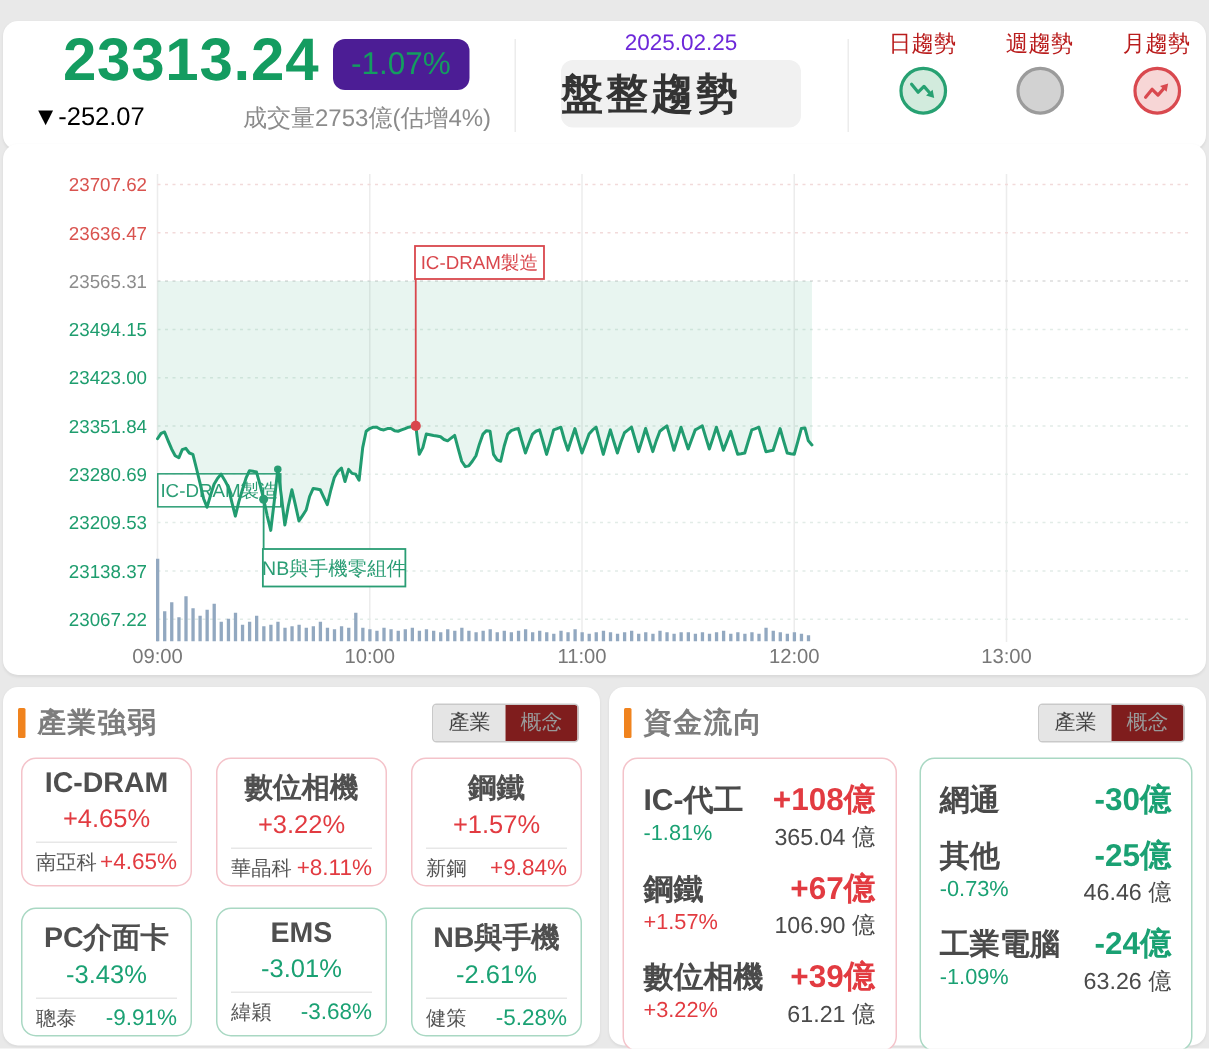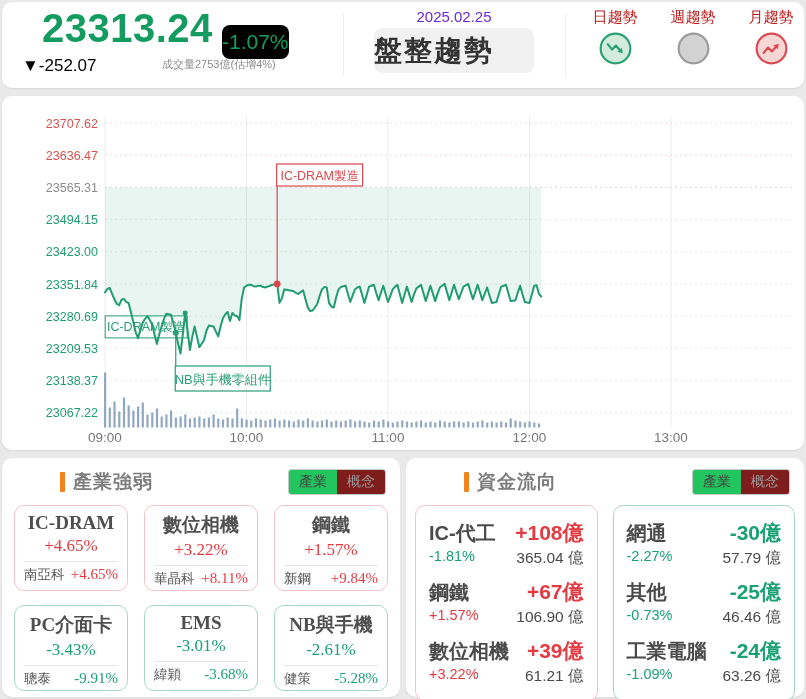--- a/index.html
+++ b/index.html
@@ -4,49 +4,49 @@
 <style>
   html,body{margin:0;padding:0;}
   body{
     width:806px;height:699px;position:relative;overflow:hidden;
     background:#e9e9e9;
     font-family:"Liberation Sans","DejaVu Sans",sans-serif;
     -webkit-font-smoothing:antialiased;
   }
   .card{position:absolute;background:#fff;border-radius:10px;box-shadow:0 1px 2px rgba(0,0,0,.07);}
   
-  #header-card{left:2px;top:2px;width:802px;height:86px;}
+  #header-card{left:2px;top:14px;width:802px;height:86px;}
   .idx-num{position:absolute;left:40px;top:4px;font-size:40px;font-weight:bold;color:#149c60;letter-spacing:.5px;}
-  .idx-badge{position:absolute;left:220px;top:12px;background:#000000;color:#149c60;font-size:21px;padding:5px 0;border-radius:8px;margin-top:11px;}
+  .idx-badge{position:absolute;left:220px;top:12px;background:#4c1d95;color:#149c60;font-size:21px;padding:5px 12px;border-radius:8px;}
   .idx-change{position:absolute;left:20px;top:54px;color:#000000;font-size:17px;}
-  .idx-vol{position:absolute;left:160px;top:55px;color:#8b8b8b;font-size:11px;}
+  .idx-vol{position:absolute;left:160px;top:55px;color:#8b8b8b;font-size:16px;}
   .vdiv{position:absolute;top:12px;width:1px;height:62px;background:#ececec;}
   #vdiv1{left:341px;} #vdiv2{left:563px;}
   .hdr-date{position:absolute;left:372px;top:6px;width:160px;text-align:center;color:#6d28d9;font-size:15px;}
   .hdr-status{position:absolute;left:372px;top:26px;width:160px;height:45px;line-height:45px;
     background:#f1f1f1;border-radius:8px;color:#333;font-size:28px;font-weight:bold;letter-spacing:2px;}
   .trend{position:absolute;top:6px;width:60px;text-align:center;cursor:pointer;}
   #trend-0{left:583px;} #trend-1{left:661px;} #trend-2{left:739px;}
   .trend-label{font-size:15px;color:#b91c1c;}
   .trend svg{margin-top:5px;}
   
   #chart-card{left:2px;top:96px;width:802px;height:354px;}
   #chart-svg{position:absolute;left:0;top:0;}
   #chart-svg text{font-family:"Liberation Sans","DejaVu Sans",sans-serif;}
   
   #industry-panel{left:2px;top:458px;width:398px;height:239px;}
   #flow-panel{left:406px;top:458px;width:398px;height:239px;}
-  .panel-head{display:flex;align-items:center;padding:11px 14px 6px 10px;margin-left:48px;}
+  .panel-head{display:flex;align-items:center;padding:11px 14px 6px 10px;}
   .accent{width:5px;height:20px;background:#f0831e;border-radius:1px;}
   .panel-title{margin-left:8px;font-size:19px;color:#7d7d7d;font-weight:bold;letter-spacing:1px;}
   .tabgroup{margin-left:auto;display:flex;border:1px solid #c9c9c9;border-radius:3px;overflow:hidden;}
   .tab{font-size:14px;padding:3px 10px;background:#7f1d1d;color:#999;cursor:pointer;}
-  .tab.active{background:#22c55e;color:#444;}
+  .tab.active{background:#e5e5e5;color:#444;}
   .mini-grid{display:grid;grid-template-columns:repeat(3,1fr);gap:14px 16px;padding:4px 12px 0 12px;}
-  .mini{border:1.5px solid;border-radius:10px;height:84px;text-align:center;background:#fff;cursor:pointer;font-family:Liberation Serif, serif;}
+  .mini{border:1.5px solid;border-radius:10px;height:84px;text-align:center;background:#fff;cursor:pointer;}
   .mini.up{border-color:#f4c3ca;} .mini.down{border-color:#a9d8c3;}
   .mini-title{font-size:19px;color:#4f4f4f;font-weight:600;margin-top:6px;white-space:nowrap;}
   .mini-pct{font-size:17px;margin-top:2px;}
   .red{color:#e23b41;} .grn{color:#1aa173;}
   .mini-div{height:1px;background:#e7e7e7;margin:5px 9px 4px 9px;}
   .mini-row{display:flex;justify-content:space-between;align-items:baseline;padding:0 9px;font-size:13.5px;color:#555;}
   .mini-row .pct{font-size:15px;}
   .flow-wrap{display:flex;gap:15px;padding:4px 9px 0 9px;}
   .flow-card{flex:1;border:1.5px solid;border-radius:10px;height:190px;padding:4px 13px 0 13px;background:#fff;}
   .flow-card.up{border-color:#f4c3ca;} .flow-card.down{border-color:#a9d8c3;}
@@ -349,24 +349,20 @@
           <span class="flow-amt">61.21 億</span>
         </div>
       </div>
     </div>
     <div class="flow-card down">
       <div class="flow-row">
         <div class="flow-top">
           <span class="flow-name">網通</span>
           <span class="flow-val grn">-30億</span>
         </div>
-        <div class="flow-bot">
-          <span class="grn">-2.27%</span>
-          <span class="flow-amt">57.79 億</span>
-        </div>
       </div>
       <div class="flow-row">
         <div class="flow-top">
           <span class="flow-name">其他</span>
           <span class="flow-val grn">-25億</span>
         </div>
         <div class="flow-bot">
           <span class="grn">-0.73%</span>
           <span class="flow-amt">46.46 億</span>
         </div>

